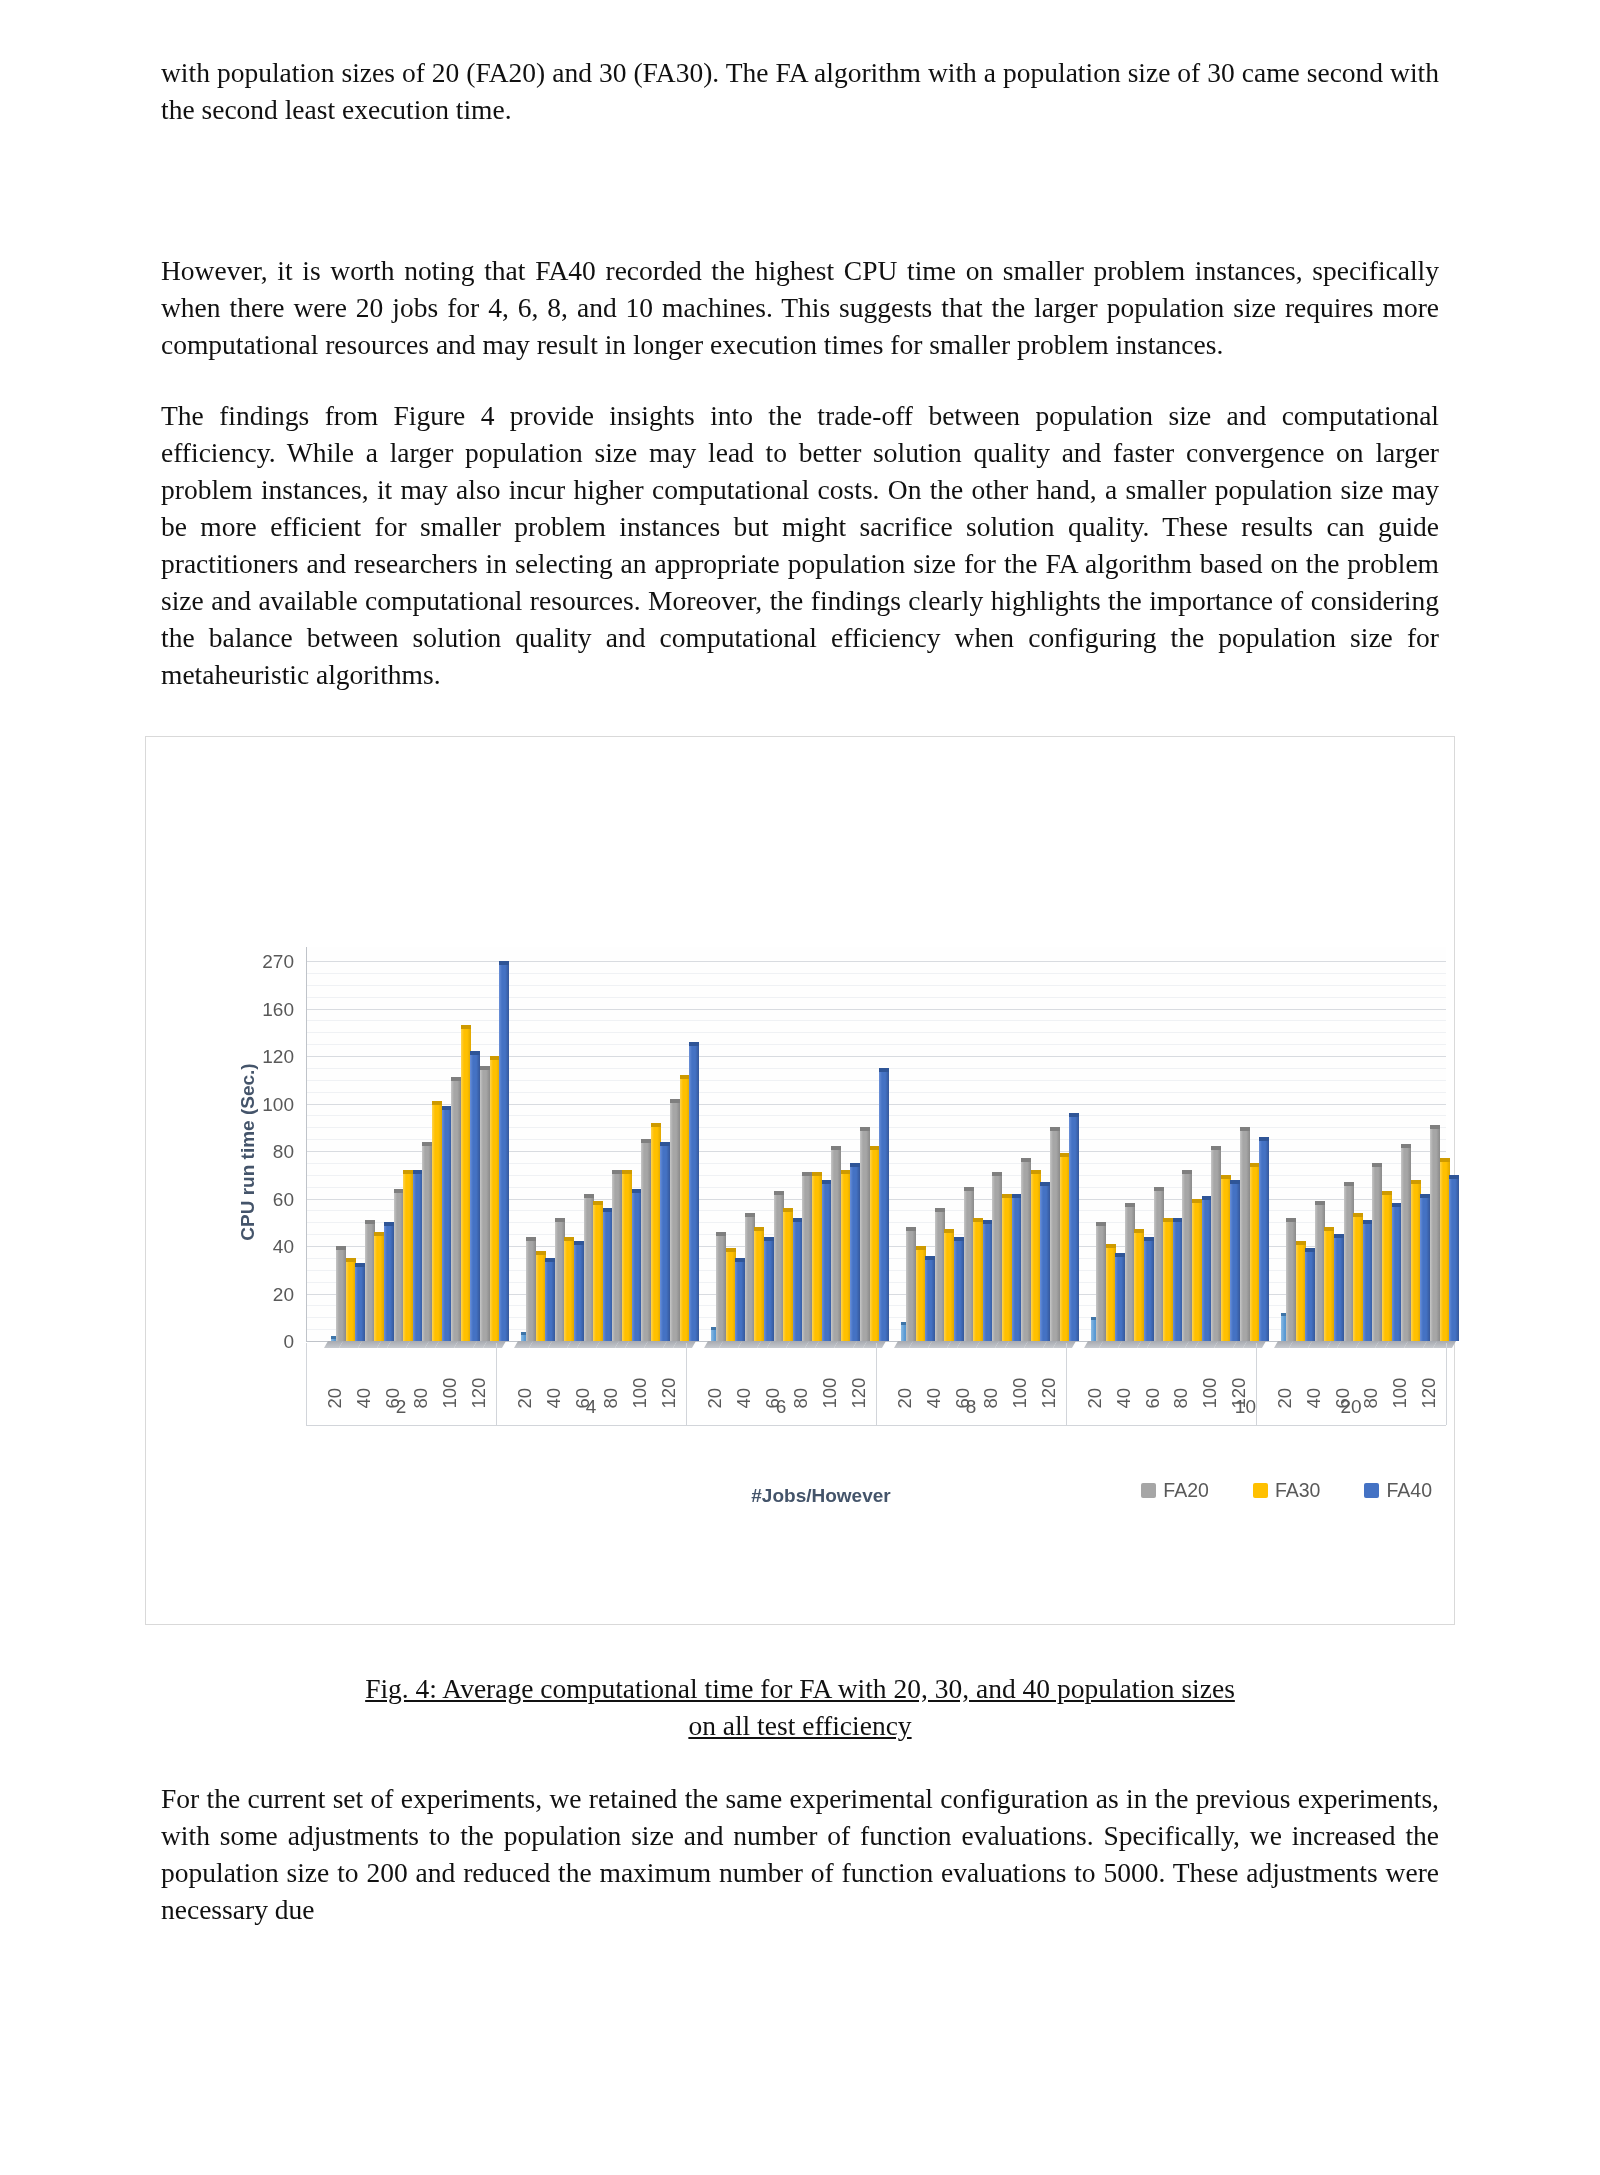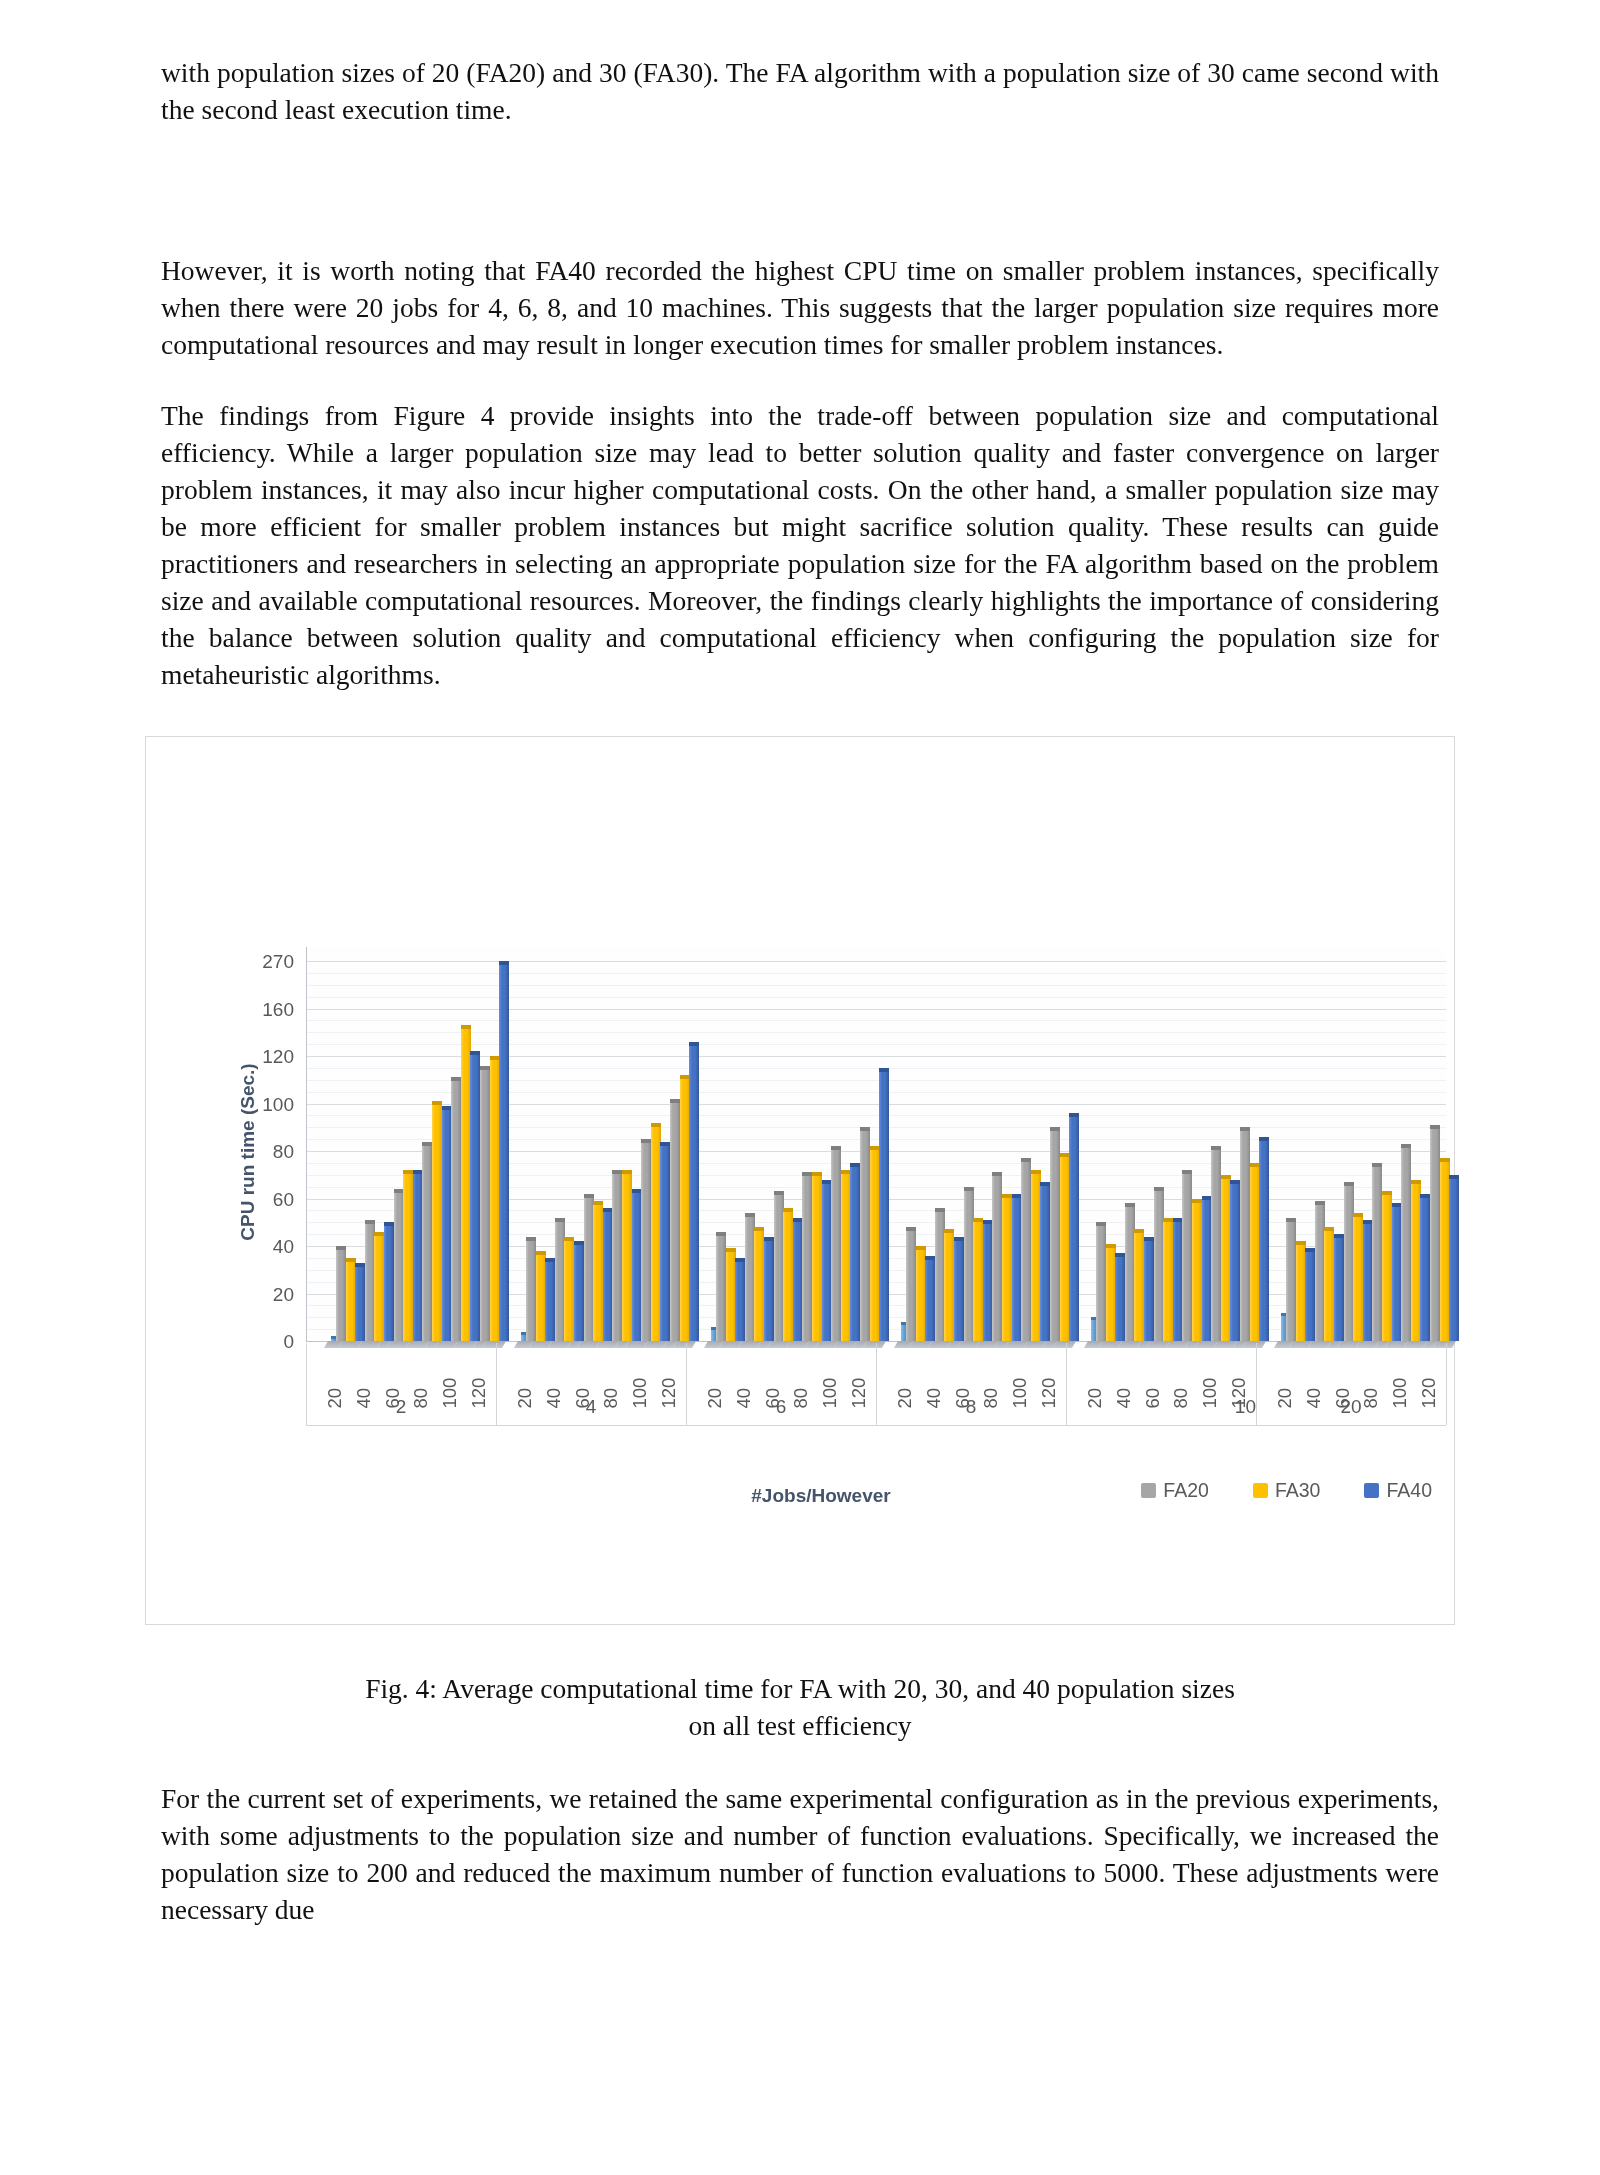--- a/index.html
+++ b/index.html
@@ -3,21 +3,21 @@
 <meta charset="utf-8">
 <style>
   html,body{margin:0;padding:0;background:#ffffff;width:1600px;height:2175px;overflow:hidden;}
   body{font-family:"Liberation Serif","DejaVu Serif",serif;color:#111111;}
   .content{width:1310px;padding-left:145px;padding-right:145px;}
   p.body-par{font-size:27.5px;line-height:37px;text-align:justify;margin:16px;}
   #par1{padding-top:38px;}
   #par2{margin-top:124px;}
   #par3{margin-top:34px;}
   .figure-box{position:relative;margin-top:43px;width:1308px;height:887px;border:1px solid #D9D9D9;background:#ffffff;font-family:"Liberation Sans","DejaVu Sans",sans-serif;}
-  .caption{margin-top:45px;text-align:center;font-size:27.5px;line-height:37px;}
+  .caption{margin-top:45px;text-align:center;font-size:27.5px;line-height:37px;text-decoration:underline;}
   .section-heading{margin-top:36px;font-size:28.5px;font-weight:bold;line-height:36px;}
   #par4{margin-top:36px;}
   
   .wall{position:absolute;background:#FEFEFE;}
   .gl{position:absolute;height:1px;}
   .gl.minor{background:#EFF1F4;}
   .gl.major{background:#D8DBE0;}
   .axisline{position:absolute;background:#BFC3C9;}
   .ytick{position:absolute;font-size:19px;color:#595959;text-align:right;width:60px;line-height:19px;}
   .bar{position:absolute;box-sizing:border-box;}

